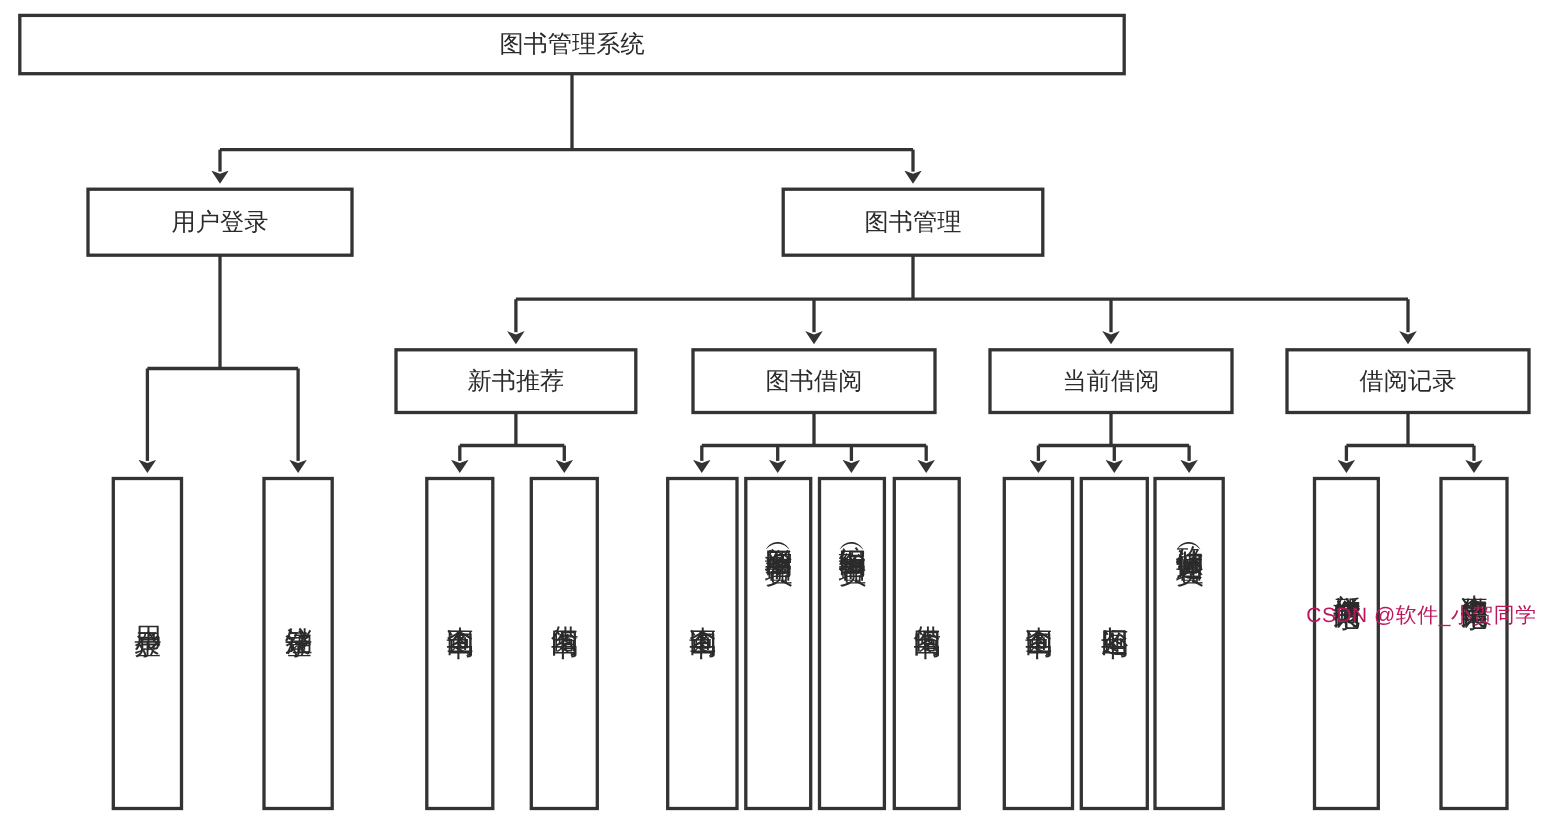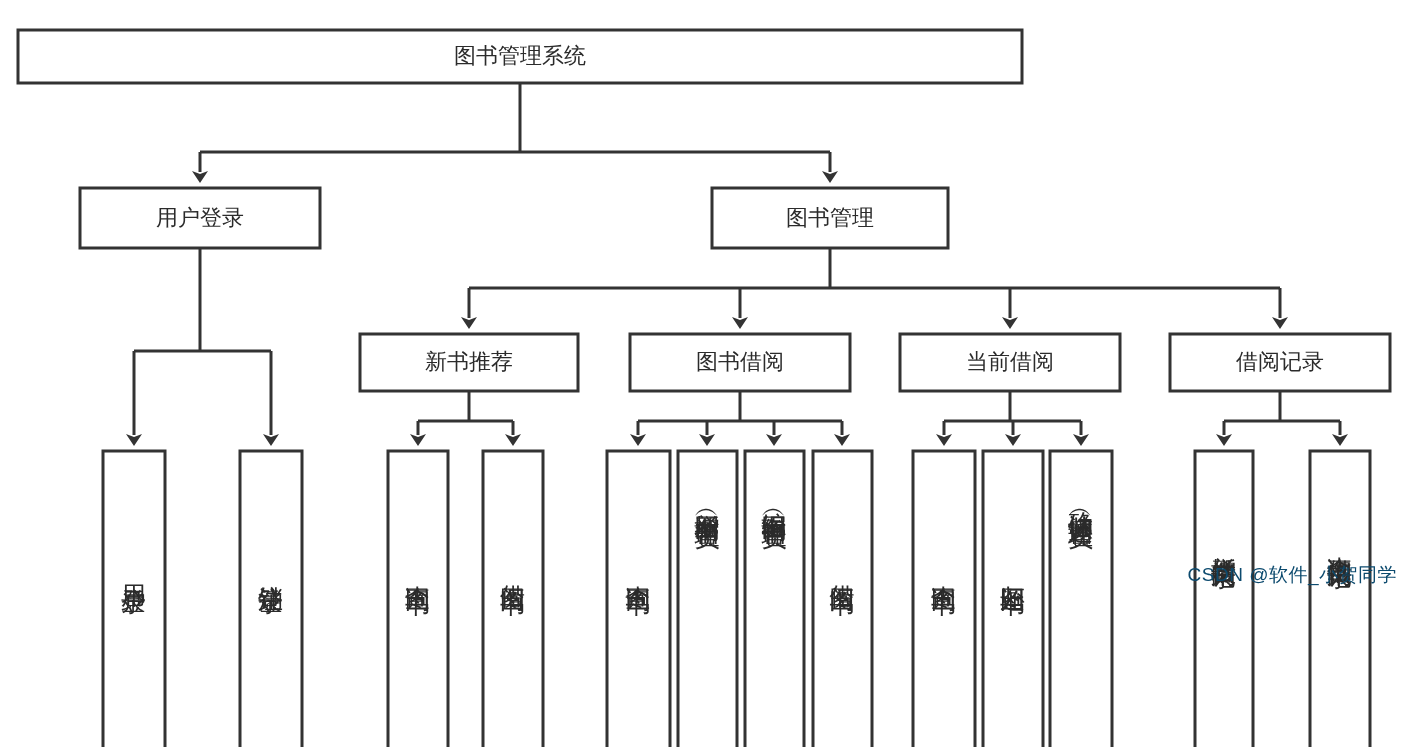--- a/index.html
+++ b/index.html
@@ -9,21 +9,21 @@
   }
   body {
     width: 1405px;
     height: 747px;
     font-family: "Liberation Sans", "DejaVu Sans", sans-serif;
     position: relative;
     overflow: hidden;
   }
   #diagram-root {
     position: absolute;
-    left: 0; top: 16px;
+    left: 0; top: 0;
     width: 1405px;
     height: 578px;
   }
   svg.flow {
     display: block;
     width: 1405px;
     height: 747px;
   }
   .node-rect {
     fill: #ffffff;
@@ -54,21 +54,21 @@
   .arrow-head {
     fill: #333333;
     stroke: none;
   }
   .watermark {
     position: absolute;
     right: 8px;
     bottom: 6px;
     font-family: "Liberation Sans", "DejaVu Sans", sans-serif;
     font-size: 19px;
-    color: #0c4a6e;
+    color: #be185d;
     letter-spacing: 0.5px;
     white-space: nowrap;
     pointer-events: none;
   }
 </style>
 </head>
 <body>
 
 <div id="diagram-root">
   <svg class="flow" viewBox="0 0 1405 747" xmlns="http://www.w3.org/2000/svg">

